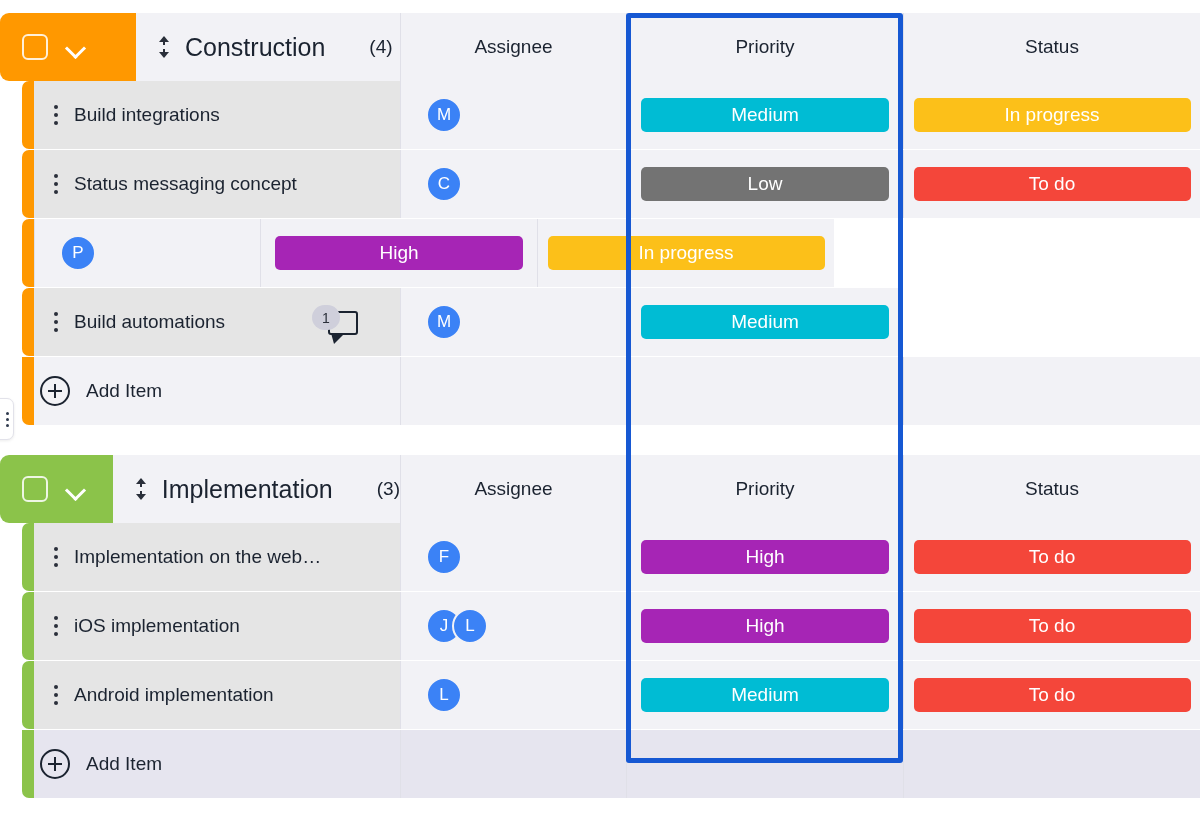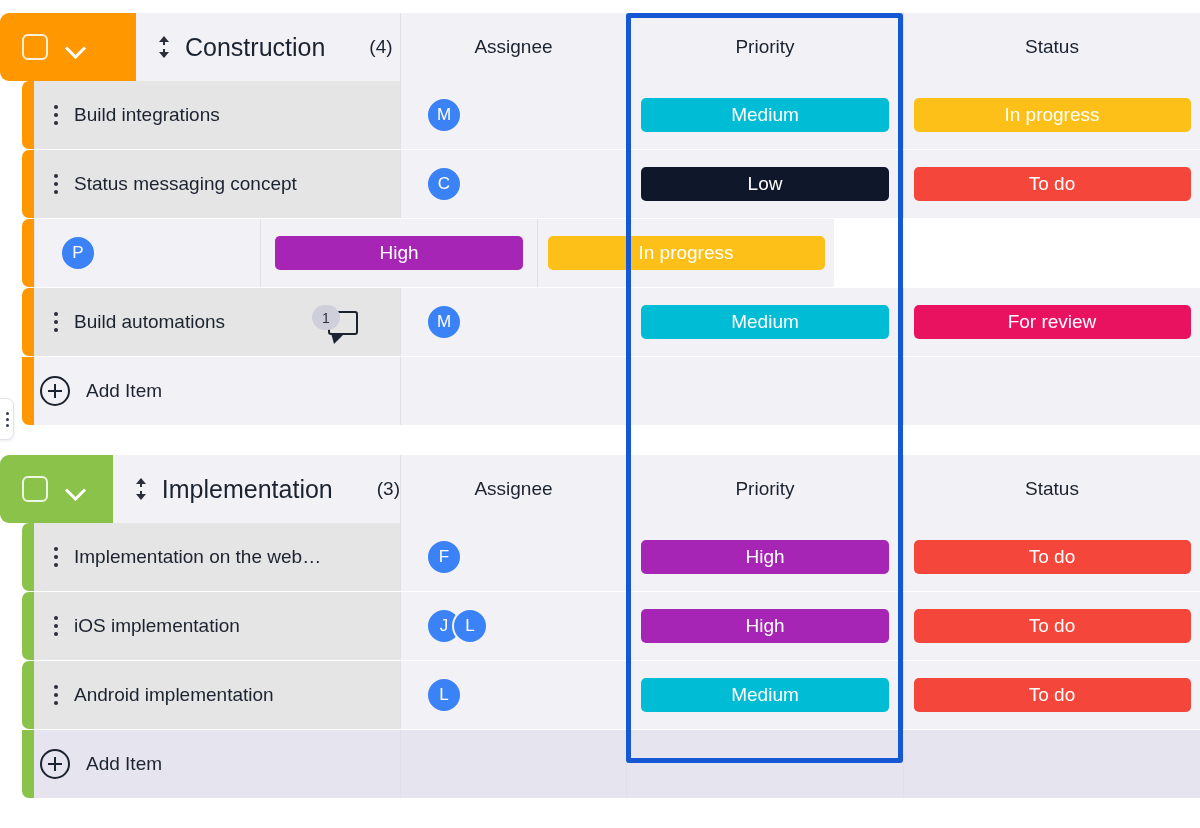--- a/index.html
+++ b/index.html
@@ -234,21 +234,21 @@
             <i></i>
           </div>
           <span class="iname">Status messaging concept</span>
         </div>
         <div class="cell cell-assignee">
           <div class="avatars">
             <div class="avatar">C</div>
           </div>
         </div>
         <div class="cell cell-priority">
-          <div class="pill" style="background: #0f172a;">Low</div>
+          <div class="pill" style="background: #737373;">Low</div>
         </div>
         <div class="cell cell-status">
           <div class="pill status" style="background: rgb(244, 70, 58);">To do</div>
         </div>
       </div>
       <div class="irow">
         <div class="accent a-orange"></div>
         <div class="cell cell-assignee">
           <div class="avatars">
             <div class="avatar">P</div>
@@ -275,23 +275,20 @@
             <div class="cbadge">1</div>
           </div>
         </div>
         <div class="cell cell-assignee">
           <div class="avatars">
             <div class="avatar">M</div>
           </div>
         </div>
         <div class="cell cell-priority">
           <div class="pill" style="background: rgb(0, 188, 212);">Medium</div>
-        </div>
-        <div class="cell cell-status">
-          <div class="pill status" style="background: rgb(233, 18, 96);">For review</div>
         </div>
       </div>
       <div class="addrow">
         <div class="accent a-orange"></div>
         <div class="add-cell">
           <div class="plus-ico"></div>
           <span class="add-label">Add Item</span>
         </div>
         <div class="add-fill c-assignee" style="flex: 0 0 226px;"></div>
         <div class="add-fill c-priority" style="flex: 0 0 277px;"></div>

